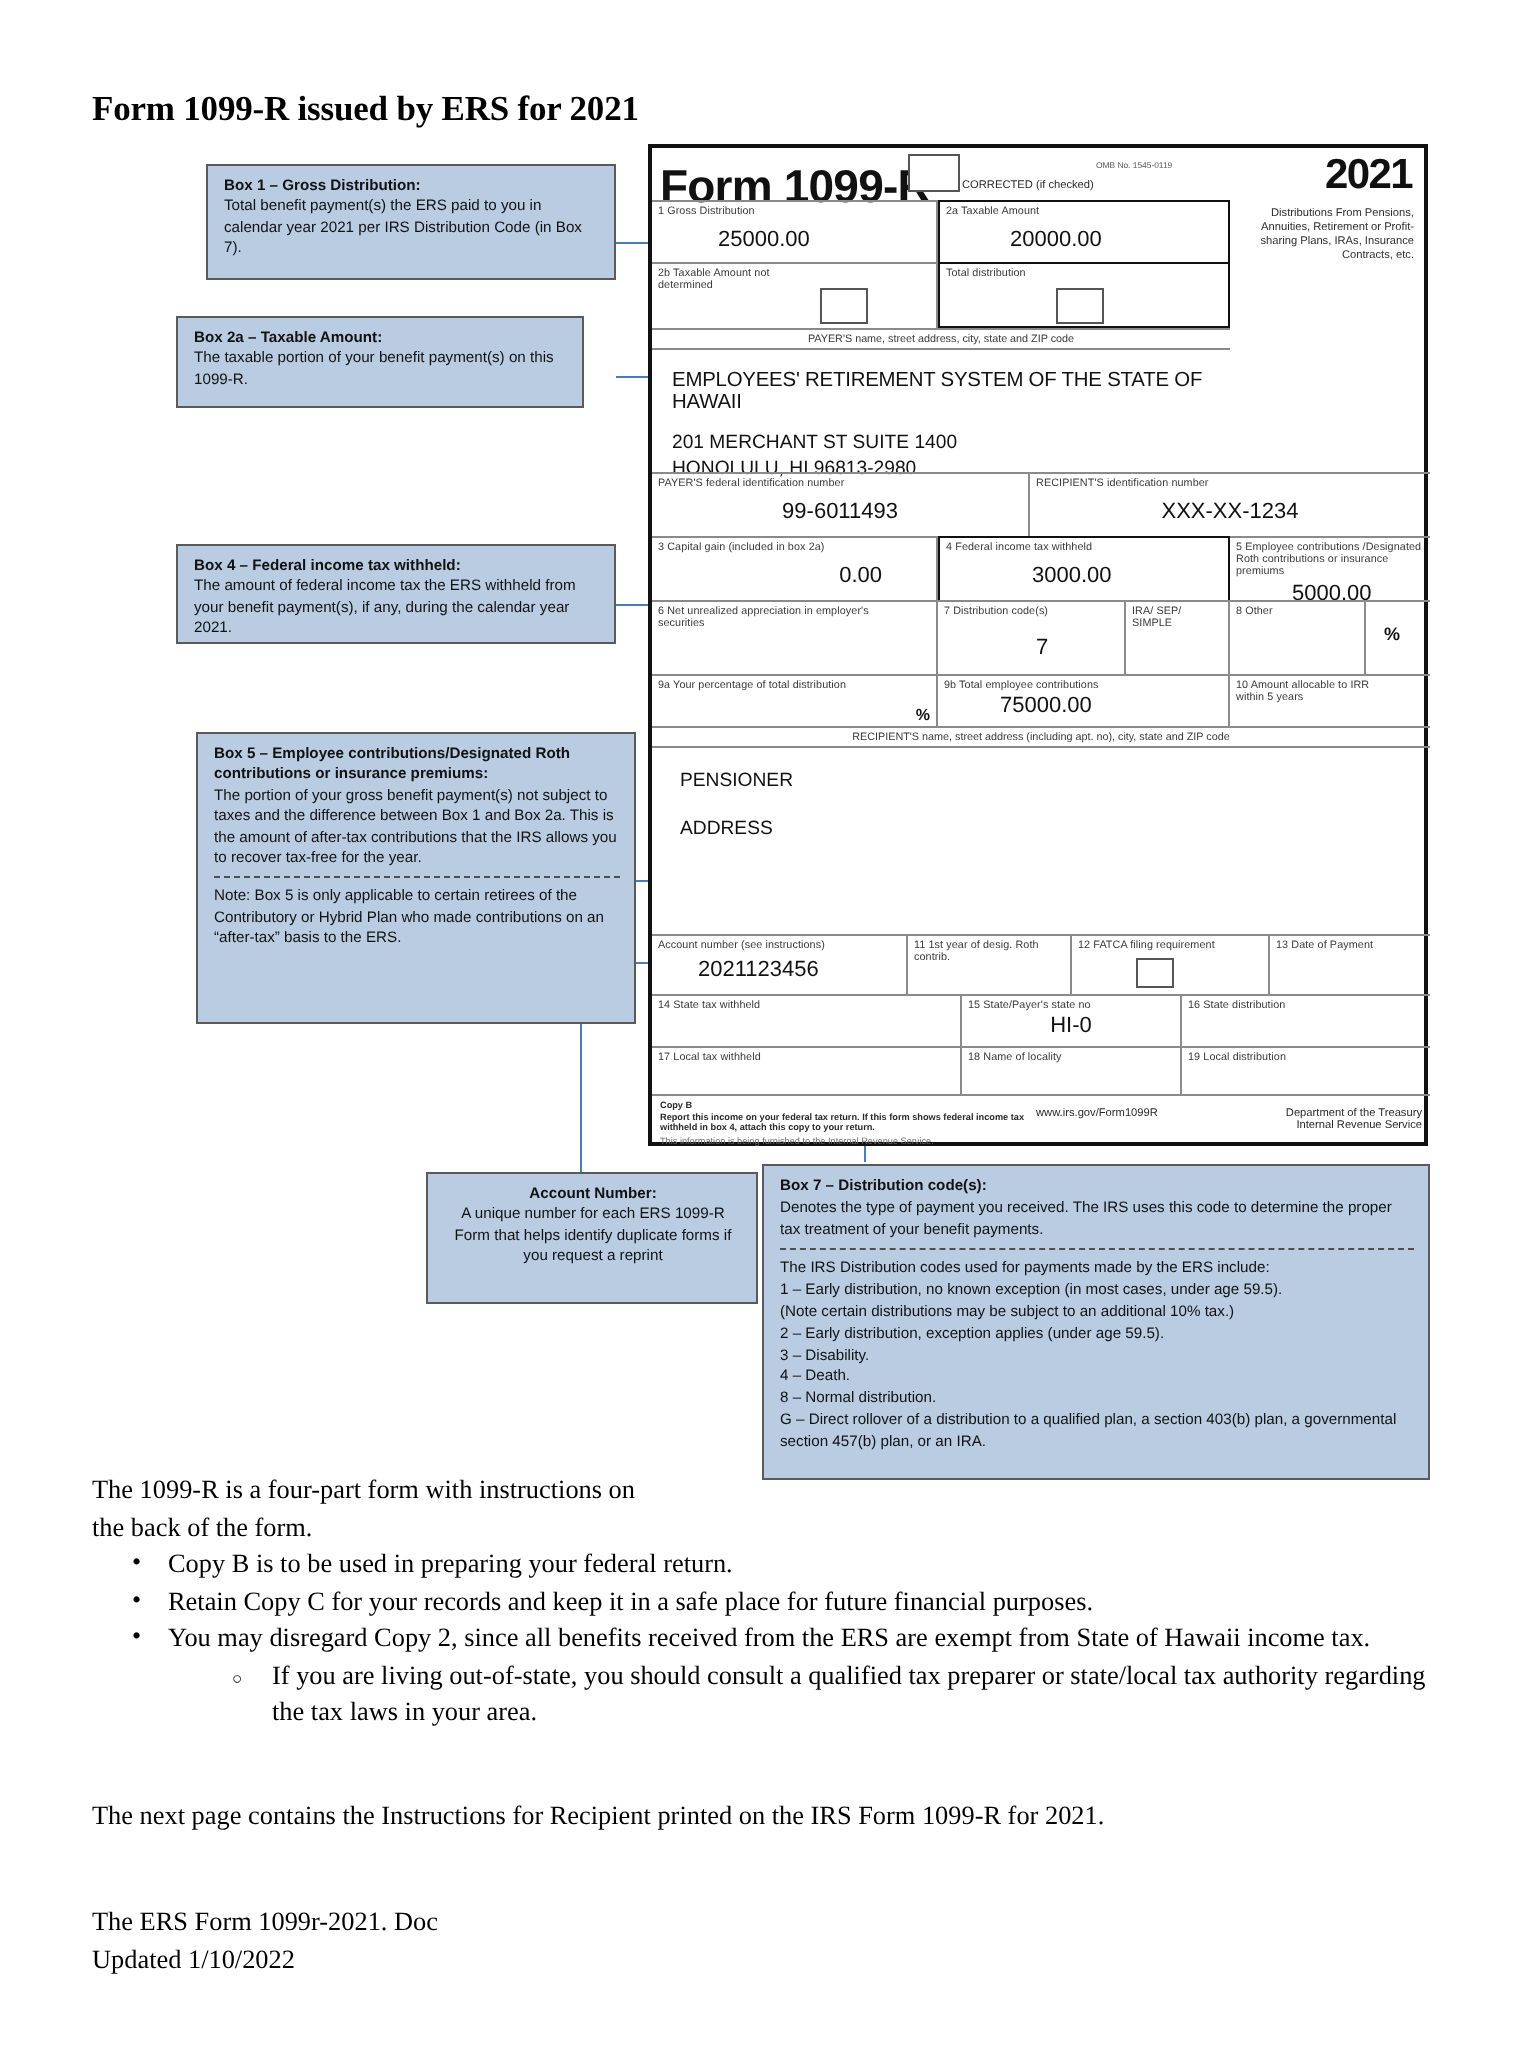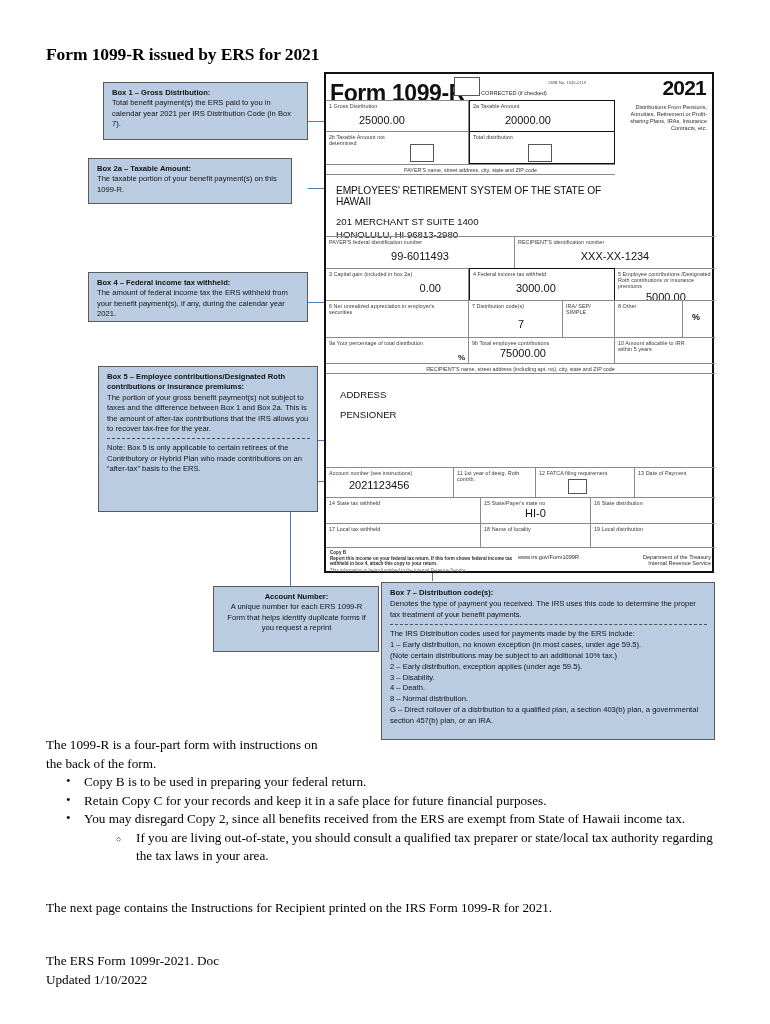--- a/index.html
+++ b/index.html
@@ -376,22 +376,22 @@
     </div>
     <div class="cell bt" style="left:289px; top:263px; width:100px; height:26px;">
       <div class="lbl" style="width:80px;">10 Amount allocable to IRR within 5 years</div>
     </div>
 
     <div class="cell bt" style="left:0px; top:289px; width:389px; height:10px;">
       <div class="tiny-ctr">RECIPIENT'S name, street address (including apt. no), city, state and ZIP code</div>
     </div>
 
     <div class="cell bt" style="left:0px; top:299px; width:389px; height:94px; padding-left:14px;">
+      <div class="payer-addr" style="margin-top:9px;">PENSIONER</div>
       <div class="payer-addr" style="margin-top:13px;">ADDRESS</div>
-      <div class="payer-addr" style="margin-top:9px;">PENSIONER</div>
     </div>
 
     <div class="cell bt br" style="left:0px; top:393px; width:128px; height:30px;">
       <div class="lbl">Account number (see instructions)</div>
       <div class="val" style="margin-top:3px; margin-left:20px;">2021123456</div>
     </div>
     <div class="cell bt br" style="left:128px; top:393px; width:82px; height:30px;">
       <div class="lbl" style="width:64px;">11 1st year of desig. Roth contrib.</div>
     </div>
     <div class="cell bt br" style="left:210px; top:393px; width:99px; height:30px;">

